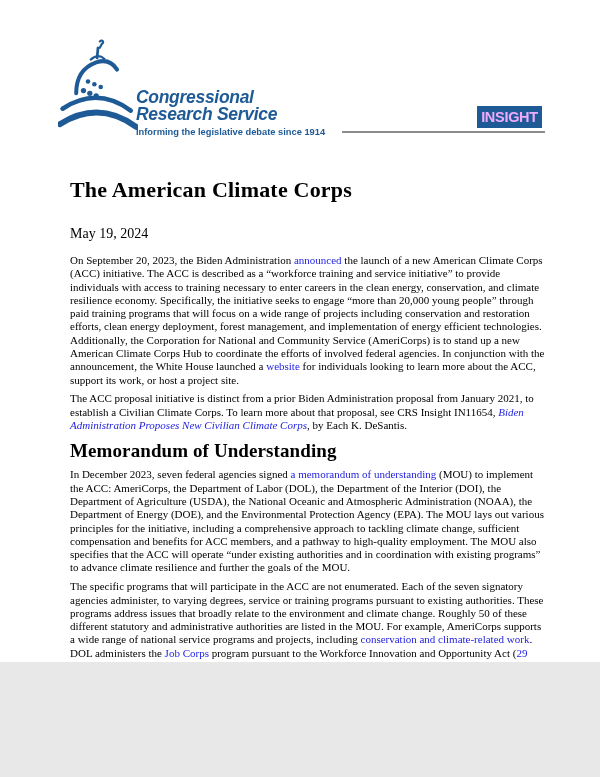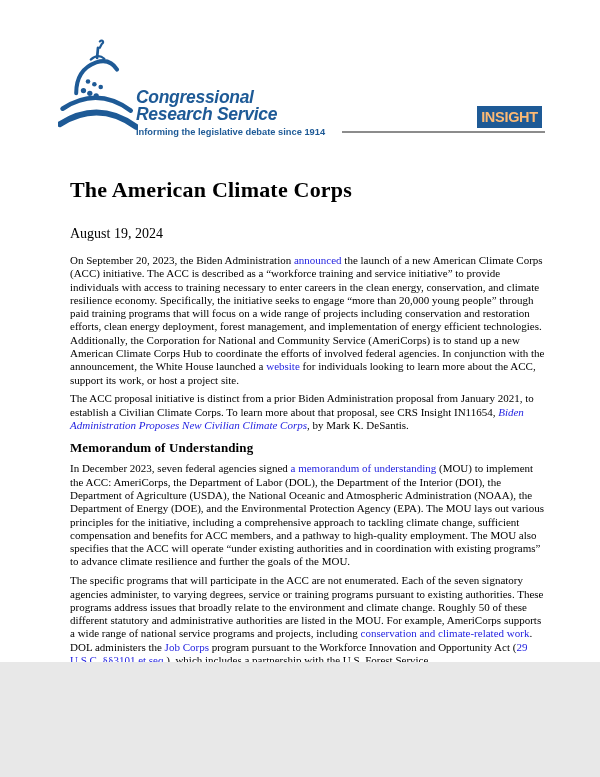--- a/index.html
+++ b/index.html
@@ -15,29 +15,29 @@
     font-family:"Liberation Sans", sans-serif;font-weight:bold;font-style:italic;
     font-size:17.5px;line-height:17px;letter-spacing:-0.3px;white-space:nowrap;
   }
   .tagline{
     font-style:normal;font-size:9.3px;letter-spacing:0;
     margin-top:4px;line-height:10px;
   }
   .header-rule{position:absolute;left:342px;top:131px;width:203px;height:2px;background:#8C8C8C;}
   .badge{
     position:absolute;left:477px;top:106px;width:65px;height:22px;background:#1E5A96;
-    color:#fdba74;font-family:"Liberation Sans",sans-serif;font-weight:bold;font-size:14.5px;
+    color:#f0abfc;font-family:"Liberation Sans",sans-serif;font-weight:bold;font-size:14.5px;
     display:flex;align-items:center;justify-content:center;letter-spacing:-0.3px;
   }
   
   main{position:absolute;left:70px;top:177px;width:476px;}
   h1{font-size:22px;font-weight:bold;margin:0 0 23px 0;letter-spacing:0.2px;}
   .date{font-size:14px;line-height:16px;margin:0 0 12px 0;}
   p.body-par{font-size:11px;line-height:13.3px;margin:0 0 5.5px 0;text-align:left;}
-  h2{font-size:13px;font-weight:bold;margin:8px 0 6px 0;letter-spacing:0.1px;}
+  h2{font-size:19px;font-weight:bold;margin:8px 0 6px 0;letter-spacing:0.1px;}
   a.link,a.link-italic{color:#2323E0;text-decoration:none;cursor:pointer;}
   a.link-italic{font-style:italic;}
   
   .footer-right{
     position:absolute;right:55px;top:663px;text-align:right;
     font-size:11.5px;line-height:17.2px;
   }
   .footer-right .org{font-weight:bold;}
   .footer-right .url{color:#000;text-decoration:none;display:block;}
   .footer-left{
@@ -76,24 +76,24 @@
     <div>Congressional</div>
     <div>Research Service</div>
     <div class="tagline">Informing the legislative debate since 1914</div>
   </div>
 
   <div class="header-rule"></div>
   <div class="badge">INSIGHT</div>
 
   <main>
     <h1>The American Climate Corps</h1>
-    <div class="date">August 19, 2024</div>
+    <div class="date">May 19, 2024</div>
 
     <p class="body-par"><span>On September 20, 2023, the Biden Administration </span><a class="link">announced</a><span> the launch of a new American Climate Corps (ACC) initiative. The ACC is described as a “workforce training and service initiative” to provide individuals with access to training necessary to enter careers in the clean energy, conservation, and climate resilience economy. Specifically, the initiative seeks to engage “more than 20,000 young people” through paid training programs that will focus on a wide range of projects including conservation and restoration efforts, clean energy deployment, forest management, and implementation of energy efficient technologies. Additionally, the Corporation for National and Community Service (AmeriCorps) is to stand up a new American Climate Corps Hub to coordinate the efforts of involved federal agencies. In conjunction with the announcement, the White House launched a </span><a class="link">website</a><span> for individuals looking to learn more about the ACC, support its work, or host a project site.</span></p>
-    <p class="body-par"><span>The ACC proposal initiative is distinct from a prior Biden Administration proposal from January 2021, to establish a Civilian Climate Corps. To learn more about that proposal, see CRS Insight IN11654, </span><a class="link-italic">Biden Administration Proposes New Civilian Climate Corps</a><span>, by Mark K. DeSantis.</span></p>
+    <p class="body-par"><span>The ACC proposal initiative is distinct from a prior Biden Administration proposal from January 2021, to establish a Civilian Climate Corps. To learn more about that proposal, see CRS Insight IN11654, </span><a class="link-italic">Biden Administration Proposes New Civilian Climate Corps</a><span>, by Each K. DeSantis.</span></p>
 
     <h2>Memorandum of Understanding</h2>
 
     <p class="body-par"><span>In December 2023, seven federal agencies signed </span><a class="link">a memorandum of understanding</a><span> (MOU) to implement the ACC: AmeriCorps, the Department of Labor (DOL), the Department of the Interior (DOI), the Department of Agriculture (USDA), the National Oceanic and Atmospheric Administration (NOAA), the Department of Energy (DOE), and the Environmental Protection Agency (EPA). The MOU lays out various principles for the initiative, including a comprehensive approach to tackling climate change, sufficient compensation and benefits for ACC members, and a pathway to high-quality employment. The MOU also specifies that the ACC will operate “under existing authorities and in coordination with existing programs” to advance climate resilience and further the goals of the MOU.</span></p>
     <p class="body-par"><span>The specific programs that will participate in the ACC are not enumerated. Each of the seven signatory agencies administer, to varying degrees, service or training programs pursuant to existing authorities. These programs address issues that broadly relate to the environment and climate change. Roughly 50 of these different statutory and administrative authorities are listed in the MOU. For example, AmeriCorps supports a wide range of national service programs and projects, including </span><a class="link">conservation and climate-related work</a><span>. DOL administers the </span><a class="link">Job Corps</a><span> program pursuant to the Workforce Innovation and Opportunity Act (</span><a class="link">29 U.S.C. §§3101 et seq.</a><span>), which includes a partnership with the U.S. Forest Service</span></p>
   </main>
 
   <div class="footer-right">
     <a class="url">these://crsreports.congress.gov</a>
     <div>IN12334</div>

